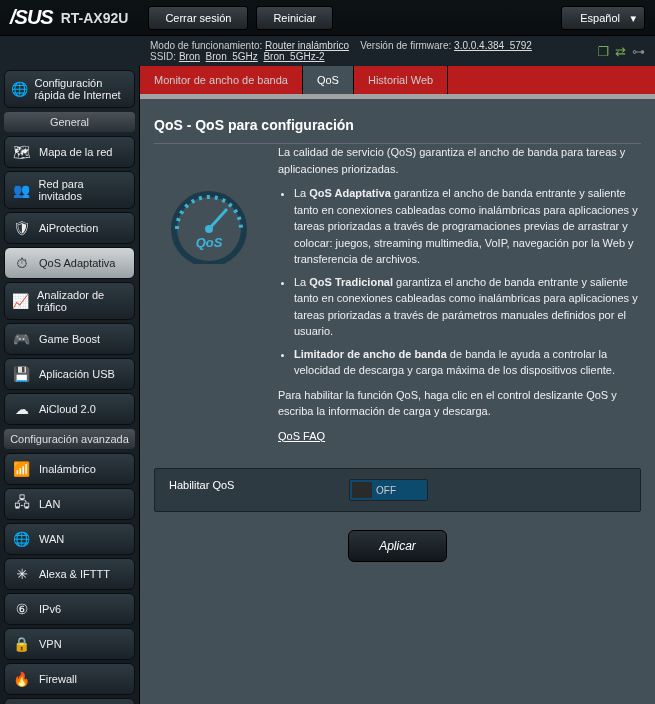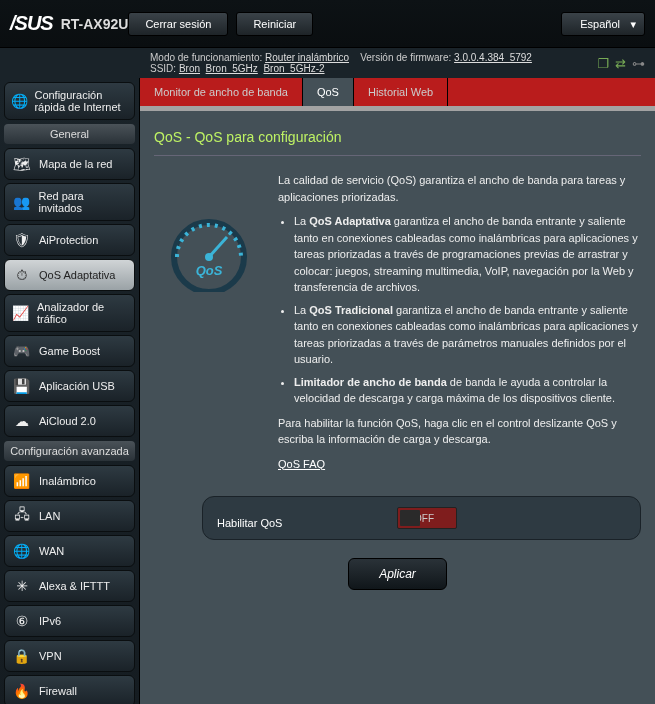--- a/index.html
+++ b/index.html
@@ -7,28 +7,28 @@
   font-family: Arial, sans-serif;
   background: #2a3b44;
   color: #fff;
   font-size: 12px;
   width: 655px;
   height: 704px;
   overflow: hidden;
 }
 .topbar {
   background: linear-gradient(#0d1215, #0a0e10);
-  height: 48px;
+  height: 36px;
   display: flex;
   align-items: center;
   padding: 0 10px;
   border-bottom: 1px solid #000;
 }
 .logo { font-size: 20px; font-weight: bold; letter-spacing: -1px; margin-right: 8px; font-style: italic; }
-.model { font-size: 14px; font-weight: bold; color: #ddd; }
+.model { font-size: 14px; font-weight: bold; margin-right: 20px; color: #ddd; }
 .top-btn {
   background: linear-gradient(#3a4248, #1e2428);
   border: 1px solid #000;
   color: #fff;
   padding: 5px 16px;
   margin-right: 8px;
   font-size: 11px;
   border-radius: 3px;
   cursor: pointer;
 }
@@ -104,62 +104,60 @@
   padding: 8px 14px;
   font-size: 11px;
   color: #ccc;
   border-right: 1px solid #000;
   cursor: pointer;
 }
 .tab.active { background: #445057; color: #fff; }
 .content { padding: 12px 14px; }
 .page-title {
   font-size: 14px;
-  color: #bef264;
-  font-weight: normal;
+  color: #ffffff;
+  font-weight: bold;
   padding: 6px 0 10px;
   border-bottom: 1px solid #667;
-  margin-bottom: 16px;
 }
 .intro-section { display: flex; gap: 14px; }
 .qos-icon-box {
   width: 110px;
   flex-shrink: 0;
   display: flex;
   align-items: flex-start;
   justify-content: center;
   padding-top: 40px;
 }
 .desc { font-size: 11px; line-height: 1.5; color: #eee; }
 .desc p { margin-bottom: 8px; }
 .desc ul { margin-left: 16px; margin-bottom: 8px; }
 .desc li { margin-bottom: 6px; }
 .faq-link { text-decoration: underline; color: #fff; cursor: pointer; }
 .form-row {
   display: flex;
-  align-items: flex-end;
+  align-items: flex-start;
   background: #2e3a42;
   border: 1px solid #1a2228;
   padding: 10px 14px;
   margin-top: 16px;
-  border-radius: 12px;
-  margin-left: 48px;
+  border-radius: 2px;
 }
 .form-label { width: 180px; font-size: 11px; }
 .toggle {
-  width: 60px;
+  width: 79px;
   height: 22px;
-  background: #7f1d1d;
+  background: #0c4a6e;
   border: 1px solid #222;
   border-radius: 2px;
   display: flex;
   align-items: center;
   font-size: 10px;
   color: #ccc;
-  padding-left: 16px;
+  padding-left: 26px;
   position: relative;
   cursor: pointer;
 }
 .toggle::before {
   content: "";
   position: absolute;
   left: 2px;
   width: 20px;
   height: 16px;
   background: #2a2a2a;

